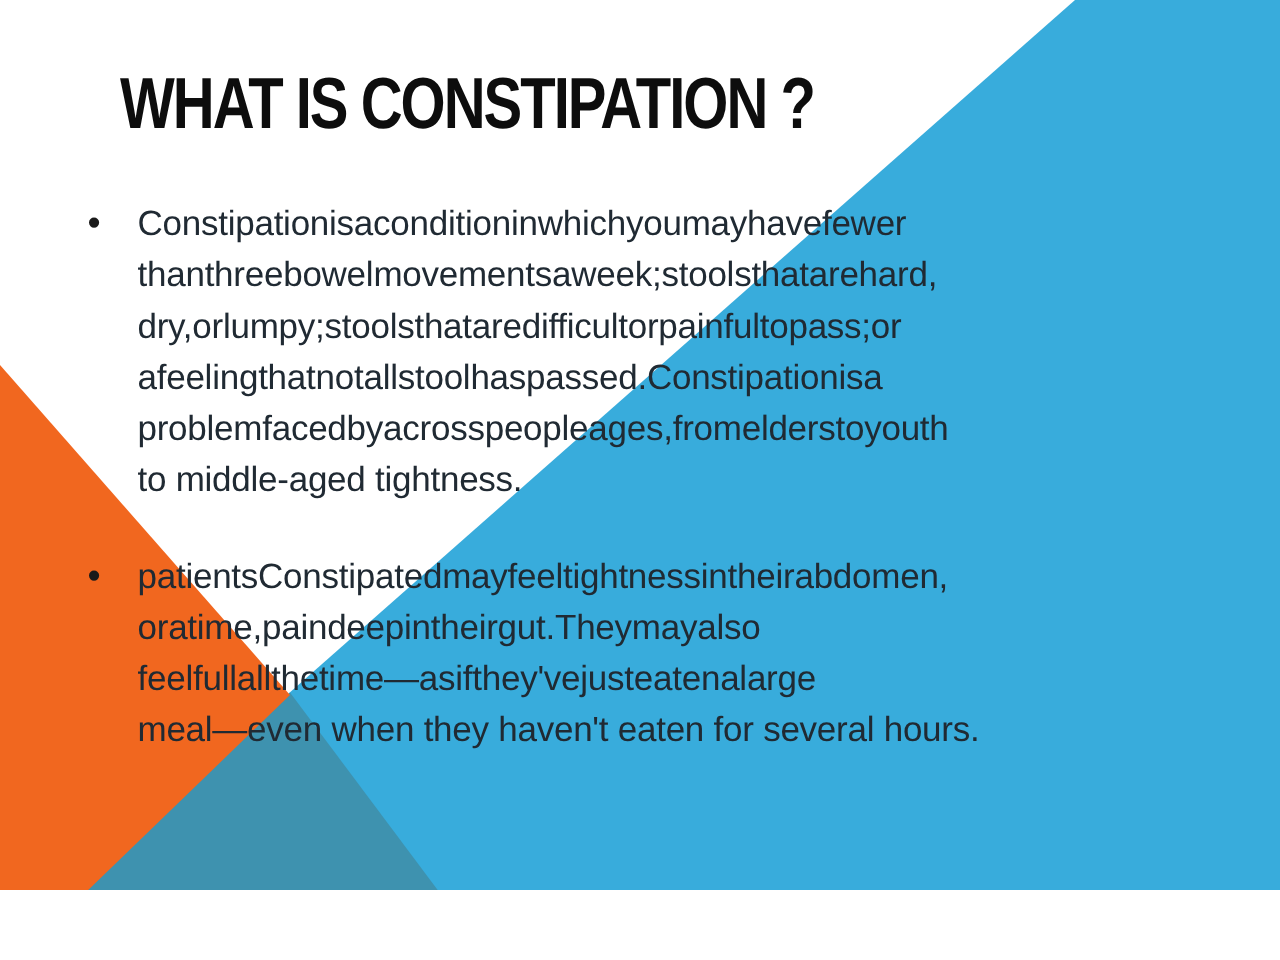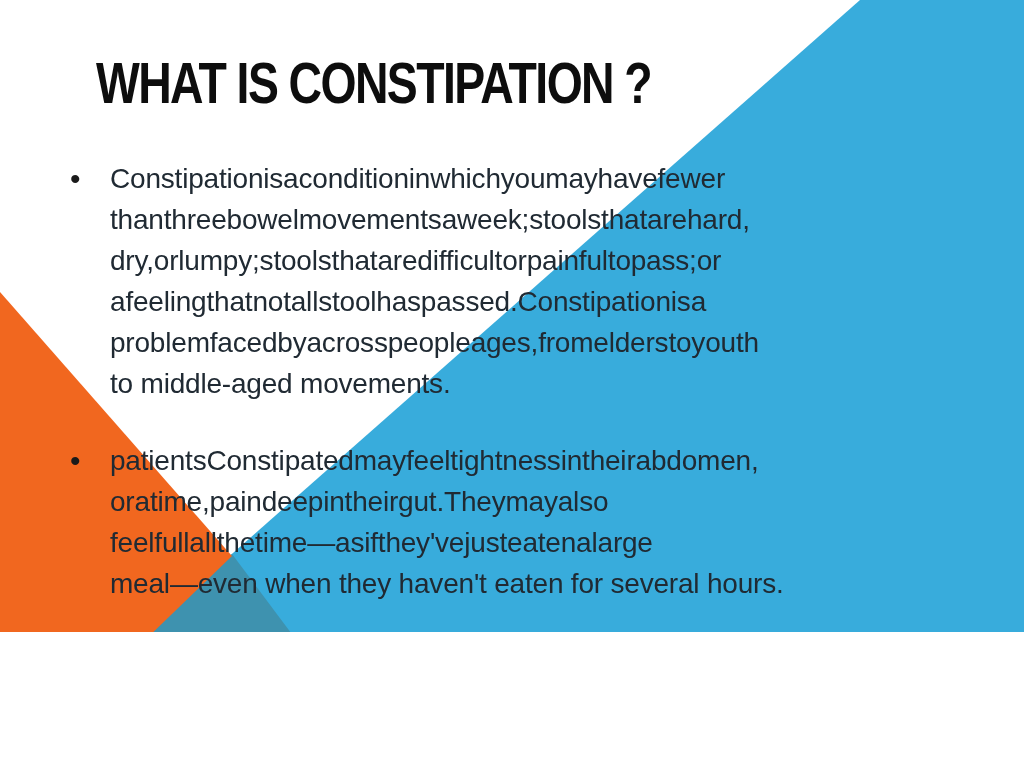--- a/index.html
+++ b/index.html
@@ -1,19 +1,19 @@
 <!DOCTYPE html>
 <html><head>
 <meta charset="utf-8">
 <style>
   html, body { margin: 0; padding: 0; background: #ffffff; }
   .slide {
     position: relative;
     width: 1024px;
-    height: 632px;
+    height: 712px;
     overflow: hidden;
     background: #ffffff;
     font-family: "Liberation Sans", sans-serif;
   }
   .bg {
     position: absolute;
     left: 0; top: 0;
     width: 1024px; height: 768px;
     display: block;
   }
@@ -80,21 +80,21 @@
   <div class="body-text">
 
     <div class="bullet-item">
       <span class="bullet-dot">•</span>
       <div class="lines">
           <div class="line"><span>Constipation</span><span>is</span><span>a</span><span>condition</span><span>in</span><span>which</span><span>you</span><span>may</span><span>have</span><span>fewer</span></div>
           <div class="line"><span>than</span><span>three</span><span>bowel</span><span>movements</span><span>a</span><span>week;</span><span>stools</span><span>that</span><span>are</span><span>hard,</span></div>
           <div class="line"><span>dry,</span><span>or</span><span>lumpy;</span><span>stools</span><span>that</span><span>are</span><span>difficult</span><span>or</span><span>painful</span><span>to</span><span>pass;</span><span>or</span></div>
           <div class="line"><span>a</span><span>feeling</span><span>that</span><span>not</span><span>all</span><span>stool</span><span>has</span><span>passed.</span><span>Constipation</span><span>is</span><span>a</span></div>
           <div class="line"><span>problem</span><span>faced</span><span>by</span><span>across</span><span>people</span><span>ages,</span><span>from</span><span>elders</span><span>to</span><span>youth</span></div>
-          <div class="line last">to middle-aged movements.</div>
+          <div class="line last">to middle-aged tightness.</div>
         </div>
     </div>
 
     <div class="bullet-item">
       <span class="bullet-dot">•</span>
       <div class="lines">
           <div class="line"><span>patients</span><span>Constipated</span><span>may</span><span>feel</span><span>tightness</span><span>in</span><span>their</span><span>abdomen,</span></div>
           <div class="line"><span>or</span><span>a</span><span>time,</span><span>pain</span><span>deep</span><span>in</span><span>their</span><span>gut.</span><span>They</span><span>may</span><span>also</span></div>
           <div class="line"><span>feel</span><span>full</span><span>all</span><span>the</span><span>time—as</span><span>if</span><span>they've</span><span>just</span><span>eaten</span><span>a</span><span>large</span></div>
           <div class="line last">meal—even when they haven't eaten for several hours.</div>

